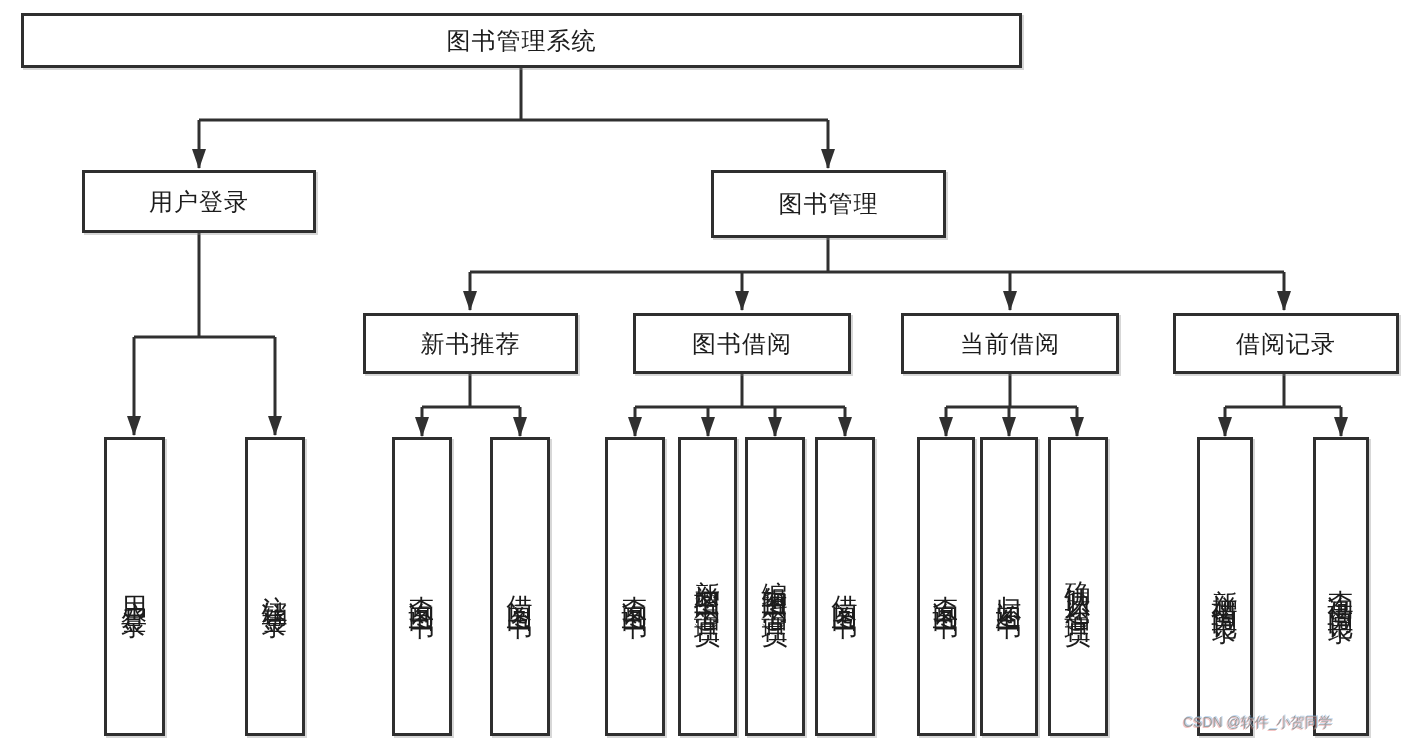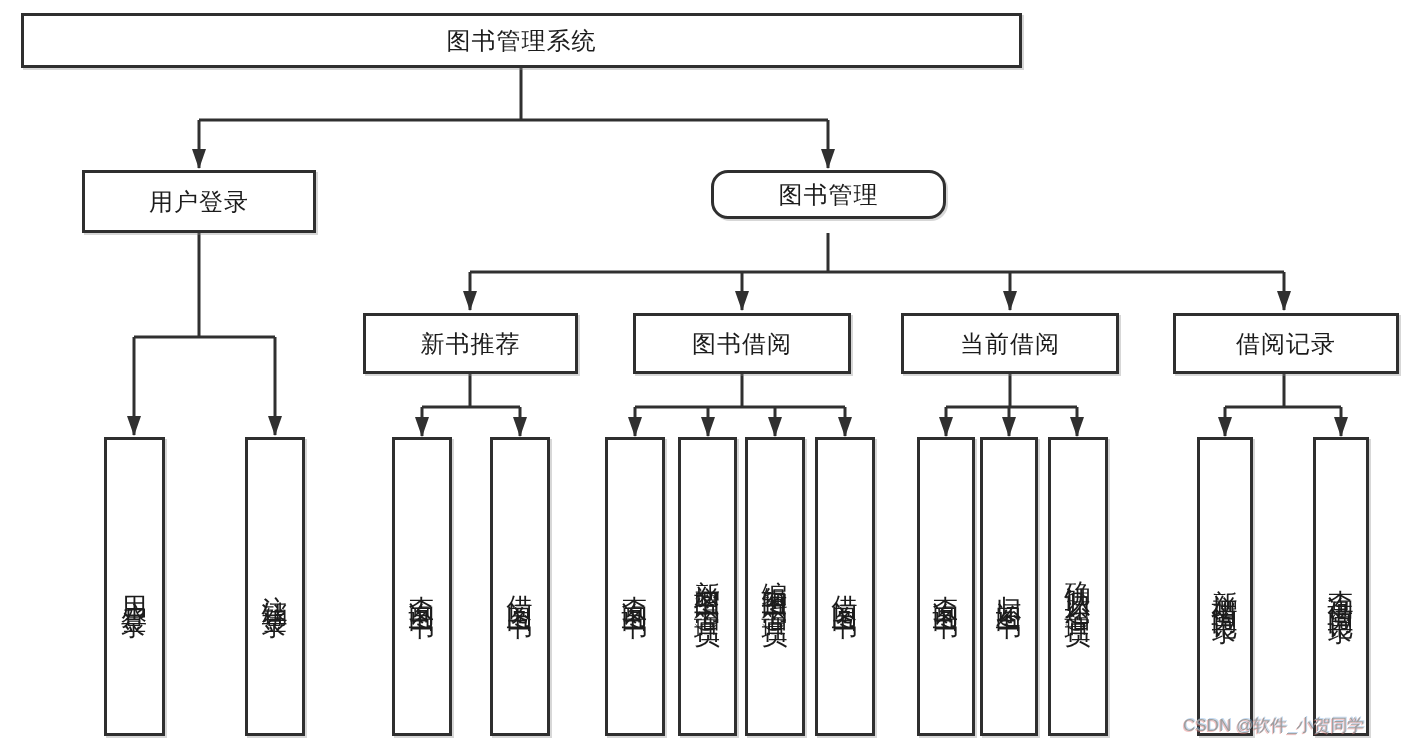--- a/index.html
+++ b/index.html
@@ -30,21 +30,21 @@
     writing-mode: vertical-rl;
     text-orientation: mixed;
     font-size: 26px;
     letter-spacing: 6px;
     line-height: 1;
   }
 
   
   #n-root  { left: 21px;  top: 13px;  width: 1001px; height: 55px; }
   #n-login { left: 82px;  top: 170px; width: 234px;  height: 63px; }
-  #n-mgmt  { left: 711px; top: 170px; width: 235px;  height: 49px; border-radius: 17px; }
+  #n-mgmt  { left: 711px; top: 170px; width: 235px;  height: 68px; }
 
   #n-rec   { left: 363px;  top: 313px; width: 215px; height: 61px; }
   #n-bor   { left: 633px;  top: 313px; width: 218px; height: 61px; }
   #n-cur   { left: 901px;  top: 313px; width: 218px; height: 61px; }
   #n-log   { left: 1173px; top: 313px; width: 226px; height: 61px; }
 
   .leaf { top: 437px; height: 299px; }
   #l0  { left: 104px;  width: 61px; }
   #l1  { left: 245px;  width: 60px; }
   #l2  { left: 392px;  width: 60px; }
@@ -56,21 +56,21 @@
   #l8  { left: 917px;  width: 58px; }
   #l9  { left: 980px;  width: 58px; }
   #l10 { left: 1048px; width: 60px; }
   #l11 { left: 1197px; width: 56px; }
   #l12 { left: 1313px; width: 56px; }
 
   #watermark {
     position: absolute;
     left: 1183px;
     top: 714px;
-    font-size: 17px;
+    font-size: 14px;
     color: #9e9e9e;
     white-space: nowrap;
     text-shadow: -1px 1px 0 rgba(230,120,120,0.45), 1px -1px 0 rgba(120,170,225,0.45);
   }
 </style>
 </head>
 <body>
 
 <div id="stage">
 

